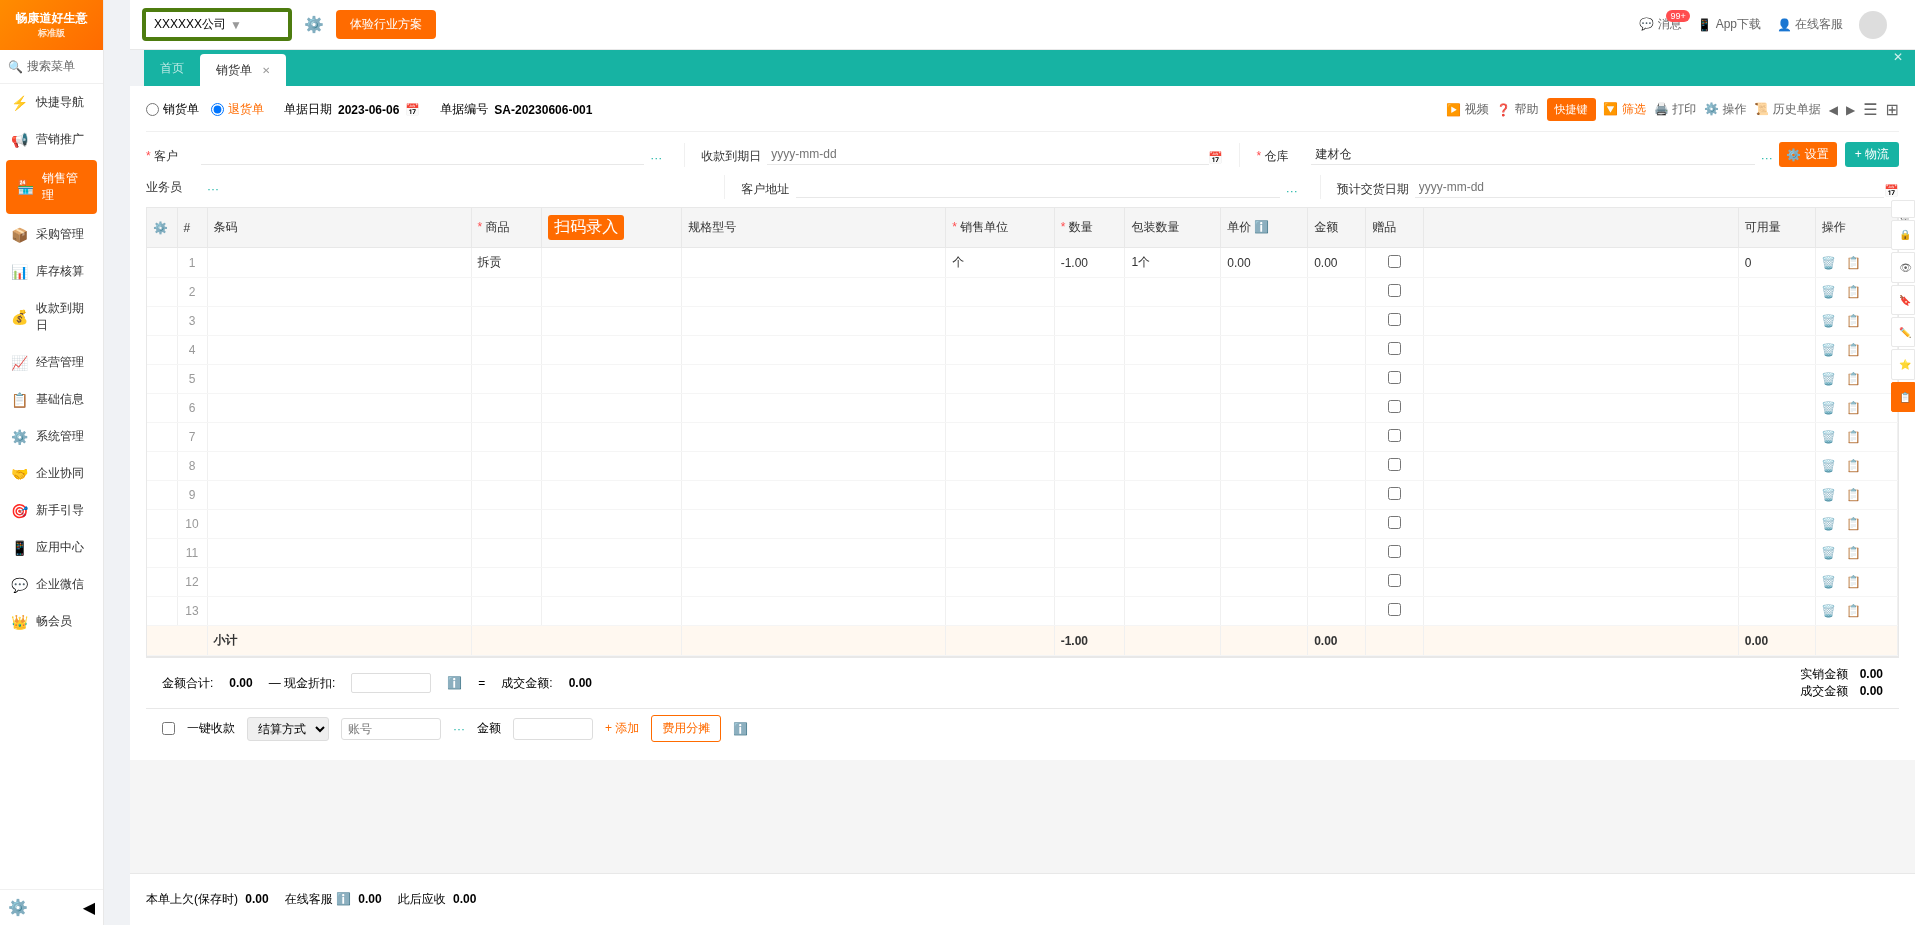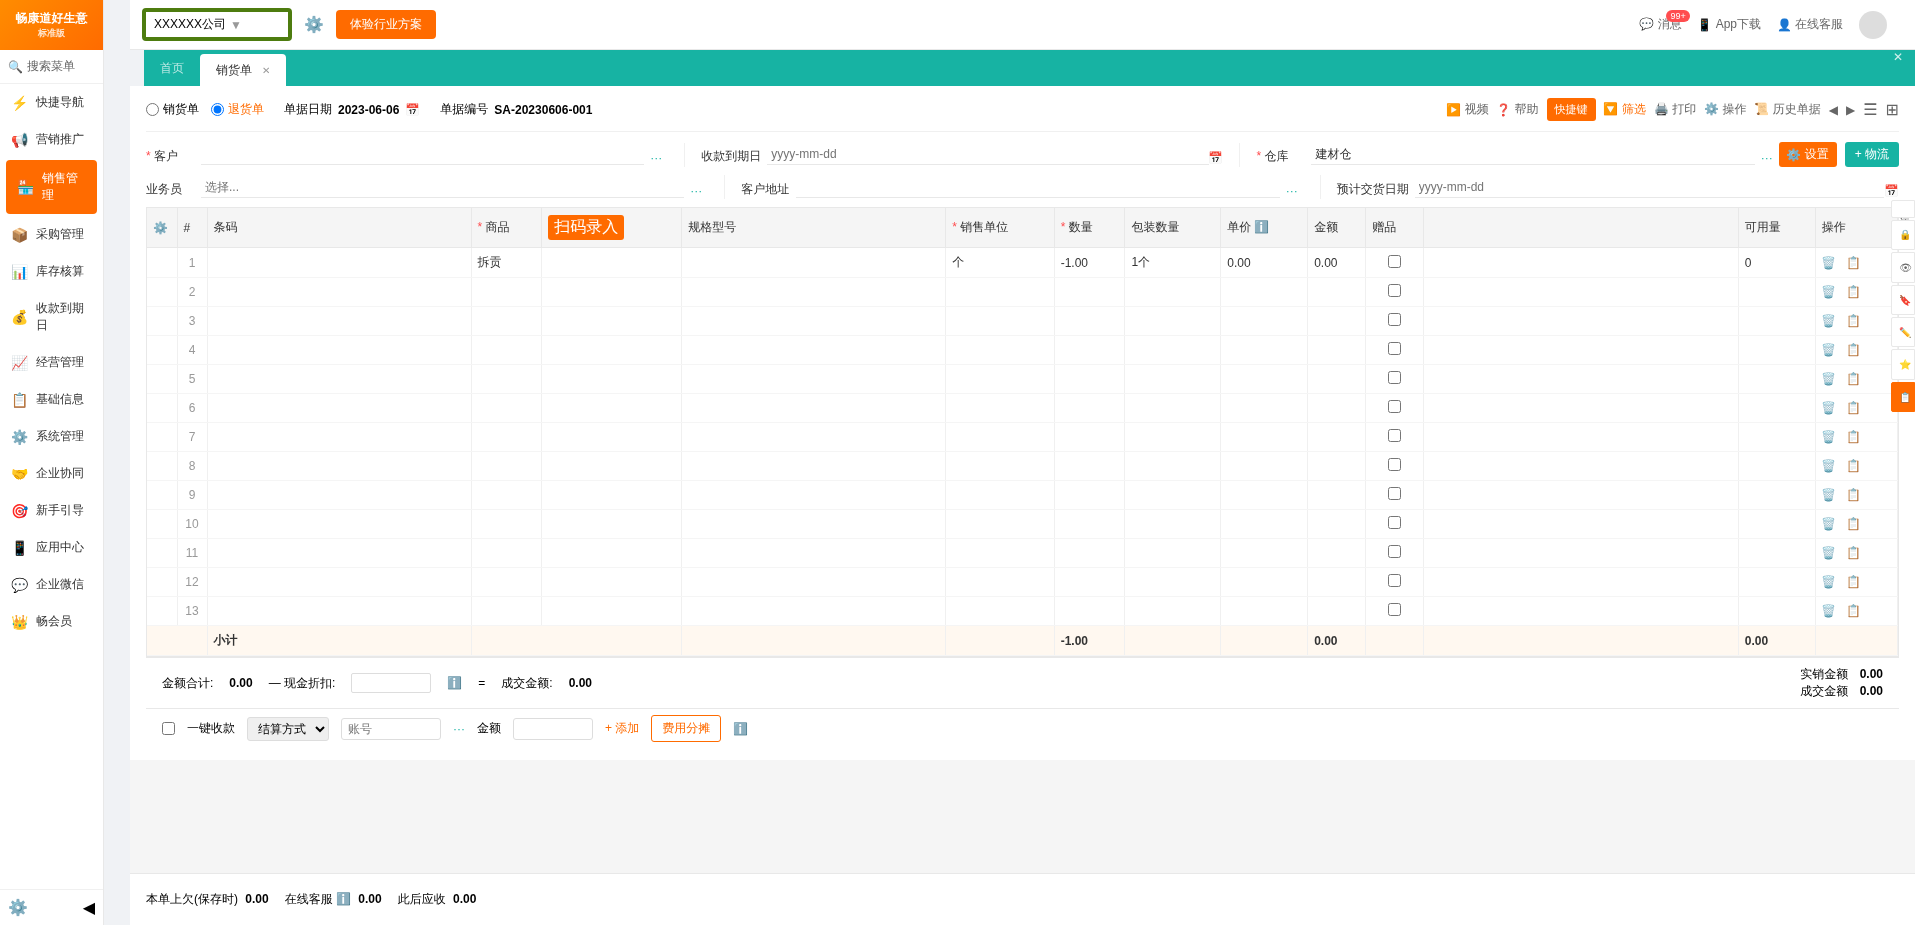--- a/index.html
+++ b/index.html
@@ -357,21 +357,20 @@
           <span>⚙️</span>
           <span>设置</span>
         </button>
         <button style="background:#17b3a3;color:#fff;border:none;padding:4px 10px;border-radius:3px;cursor:pointer;">+ 物流</button>
       </div>
     </div>
 
     <div class="form-row">
       <div class="form-field">
         <span class="field-label">业务员</span>
-        <input class="field-input" placeholder="选择..." style="width: 200px;">
         <span class="field-more">···</span>
       </div>
       <div class="field-divider"></div>
       <div class="form-field">
         <span class="field-label">客户地址</span>
         <input class="field-input" style="width: 200px;">
         <span class="field-more">···</span>
       </div>
       <div class="field-divider"></div>
       <div class="form-field">

